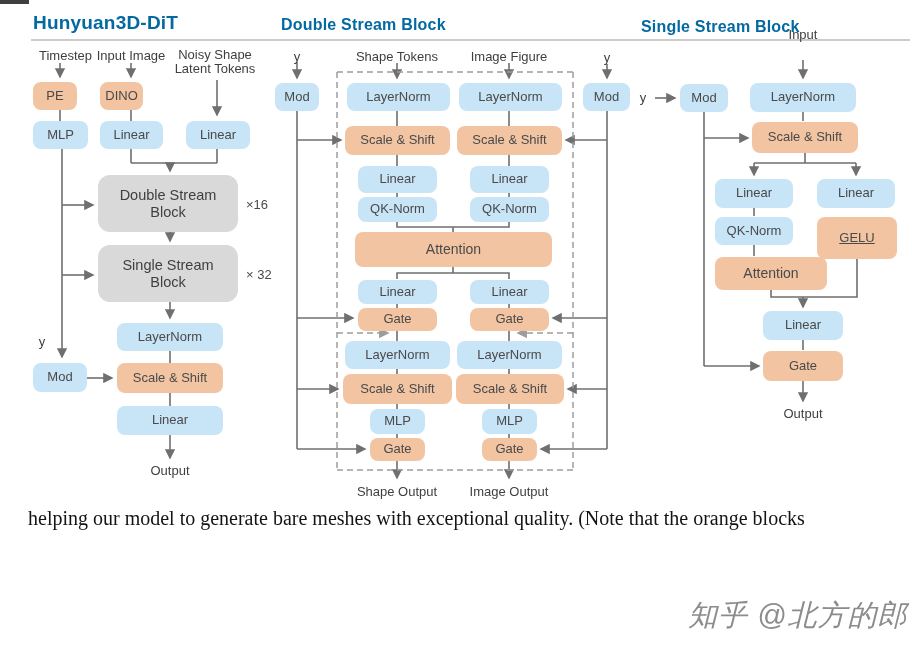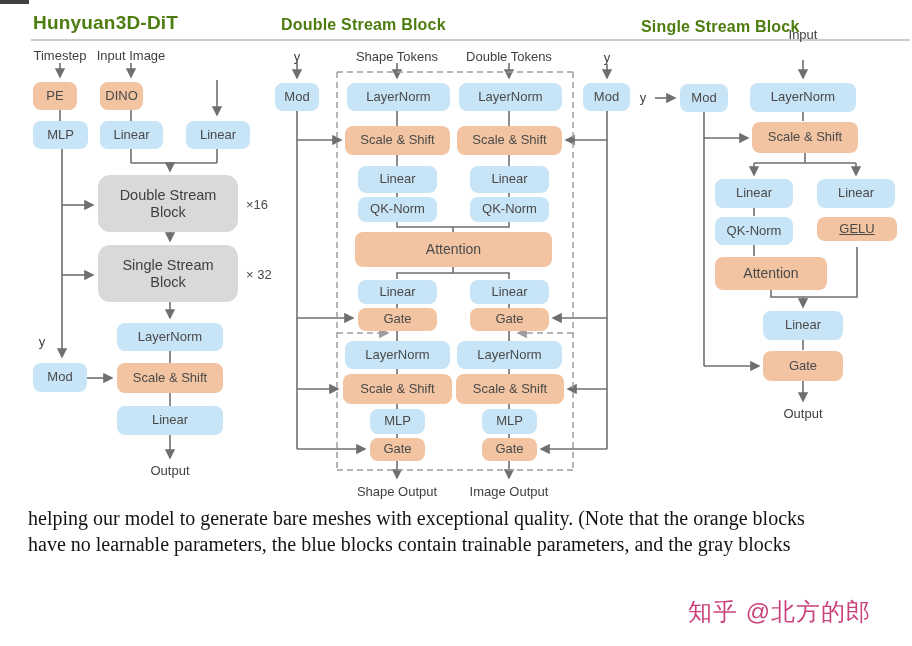--- a/index.html
+++ b/index.html
@@ -4,30 +4,30 @@
 <style>
   html,body{margin:0;padding:0;background:#ffffff;}
   #page{position:relative;width:912px;height:646px;background:#ffffff;overflow:hidden;
         font-family:"Liberation Sans",sans-serif;}
   .node{position:absolute;border-radius:8px;display:flex;align-items:center;justify-content:center;
         text-align:center;font-size:13px;color:#4a4a4a;line-height:1.12;z-index:3;}
   .orange{background:var(--orange,#f2c4a2);}
   .blue{background:var(--blue,#c8e4f7);}
   .gray{background:var(--gray,#d9d9d9);color:#3f3f3f;font-size:14.5px;border-radius:12px;}
   .lbl{position:absolute;font-size:13px;color:#3f3f3f;text-align:center;line-height:1.1;z-index:3;}
-  .sec-title{position:absolute;font-weight:bold;color:#4d7c0f;z-index:3;letter-spacing:.2px;text-align:center;}
+  .sec-title{position:absolute;font-weight:bold;color:#0369a1;z-index:3;letter-spacing:.2px;text-align:center;}
   .mult{position:absolute;font-size:13px;color:#4a4a4a;z-index:3;}
   #connectors{position:absolute;left:0;top:0;z-index:2;}
   #title-rule{position:absolute;left:31px;top:39px;width:879px;height:2px;background:#cccccc;z-index:1;}
   #corner-mark{position:absolute;left:0;top:0;width:29px;height:4px;background:#3f3f3f;z-index:4;}
   #caption{position:absolute;left:28px;top:505px;width:876px;
            font-family:"Liberation Serif",serif;font-size:20px;color:#141414;z-index:3;}
   .cap-line{white-space:nowrap;height:26px;line-height:26px;}
-  #watermark{position:absolute;left:688px;top:596px;font-size:24px;color:#be185d;opacity:.82;
-             letter-spacing:1px;z-index:6;text-shadow:0 0 2px rgba(255,255,255,.7);}
+  #watermark{position:absolute;left:688px;top:596px;font-size:29px;color:#737373;opacity:.82;
+             letter-spacing:1px;z-index:6;text-shadow:0 0 2px rgba(255,255,255,.7);font-style:italic;}
 </style>
 </head>
 <body>
 
 <div id="page" style="--orange: #f2c4a2; --blue: #c8e4f7; --gray: #d9d9d9;">
 
   <div id="corner-mark"></div>
   <div id="title-rule"></div>
 
   <svg id="connectors" width="912" height="646" viewBox="0 0 912 646">
@@ -113,42 +113,43 @@
       <path d="M704,112 V366"></path>
       <path d="M704,138 H748" marker-end="url(#ah)"></path>
       <path d="M704,366 H759" marker-end="url(#ah)"></path>
     </g>
   </svg>
 
   <div class="sec-title" style="left:33px;top:12px;font-size:19px;">Hunyuan3D-DiT</div>
   <div class="sec-title" style="left:281px;top:16px;font-size:16px;">Double Stream Block</div>
   <div class="sec-title" style="left:641px;top:18px;font-size:16px;">Single Stream Block</div>
 
-  <div class="lbl" style="left:28px;top:49px;width:64px;">Timestep</div>
+  <div class="lbl" style="left:28px;top:49px;width:64px;text-align:right;">Timestep</div>
   <div class="lbl" style="left:93px;top:49px;width:76px;">Input Image</div>
+  <div class="lbl" style="left:170px;top:48px;width:90px;">Noisy Shape Latent Tokens</div>
   <div class="lbl" style="left:36px;top:335px;width:12px;">y</div>
   <div class="lbl" style="left:143px;top:464px;width:54px;">Output</div>
 
   <div class="node orange" style="left:33px;top:82px;width:44px;height:28px;">PE</div>
   <div class="node orange" style="left:100px;top:82px;width:43px;height:28px;">DINO</div>
   <div class="node blue" style="left:33px;top:121px;width:55px;height:28px;">MLP</div>
   <div class="node blue" style="left:100px;top:121px;width:63px;height:28px;">Linear</div>
   <div class="node blue" style="left:186px;top:121px;width:64px;height:28px;">Linear</div>
   <div class="node gray" style="left:98px;top:175px;width:140px;height:57px;padding:0 18px;box-sizing:border-box;">Double Stream Block</div>
   <div class="mult" style="left:246px;top:197px;">×16</div>
   <div class="node gray" style="left:98px;top:245px;width:140px;height:57px;padding:0 18px;box-sizing:border-box;">Single Stream Block</div>
   <div class="mult" style="left:246px;top:267px;">× 32</div>
   <div class="node blue" style="left:117px;top:323px;width:106px;height:28px;">LayerNorm</div>
   <div class="node blue" style="left:33px;top:363px;width:54px;height:29px;">Mod</div>
   <div class="node orange" style="left:117px;top:363px;width:106px;height:30px;">Scale &amp; Shift</div>
   <div class="node blue" style="left:117px;top:406px;width:106px;height:29px;">Linear</div>
 
   <div class="lbl" style="left:291px;top:50px;width:12px;">y</div>
   <div class="lbl" style="left:352px;top:50px;width:90px;">Shape Tokens</div>
-  <div class="lbl" style="left:464px;top:50px;width:90px;">Double Tokens</div>
+  <div class="lbl" style="left:464px;top:50px;width:90px;">Image Figure</div>
   <div class="lbl" style="left:601px;top:51px;width:12px;">y</div>
   <div class="lbl" style="left:351px;top:485px;width:92px;">Shape Output</div>
   <div class="lbl" style="left:463px;top:485px;width:92px;">Image Output</div>
 
   <div class="node blue" style="left:275px;top:83px;width:44px;height:28px;">Mod</div>
   <div class="node blue" style="left:583px;top:83px;width:47px;height:28px;">Mod</div>
   <div class="node blue" style="left:347px;top:83px;width:103px;height:28px;">LayerNorm</div>
   <div class="node blue" style="left:459px;top:83px;width:103px;height:28px;">LayerNorm</div>
   <div class="node orange" style="left:345px;top:126px;width:105px;height:29px;">Scale &amp; Shift</div>
   <div class="node orange" style="left:457px;top:126px;width:105px;height:29px;">Scale &amp; Shift</div>
@@ -173,25 +174,24 @@
   <div class="lbl" style="left:786px;top:28px;width:34px;">Input</div>
   <div class="lbl" style="left:637px;top:91px;width:12px;">y</div>
   <div class="lbl" style="left:777px;top:407px;width:52px;">Output</div>
 
   <div class="node blue" style="left:680px;top:84px;width:48px;height:28px;">Mod</div>
   <div class="node blue" style="left:750px;top:83px;width:106px;height:29px;">LayerNorm</div>
   <div class="node orange" style="left:752px;top:122px;width:106px;height:31px;">Scale &amp; Shift</div>
   <div class="node blue" style="left:715px;top:179px;width:78px;height:29px;">Linear</div>
   <div class="node blue" style="left:817px;top:179px;width:78px;height:29px;">Linear</div>
   <div class="node blue" style="left:715px;top:217px;width:78px;height:28px;">QK-Norm</div>
-  <div class="node orange" style="left:817px;top:217px;width:80px;height:24px;text-decoration:underline;">GELU</div>
+  <div class="node orange" style="left:817px;top:217px;width:80px;height:42px;text-decoration:underline;">GELU</div>
   <div class="node orange" style="left:715px;top:257px;width:112px;height:33px;font-size:14px;">Attention</div>
   <div class="node blue" style="left:763px;top:311px;width:80px;height:29px;">Linear</div>
   <div class="node orange" style="left:763px;top:351px;width:80px;height:30px;">Gate</div>
 
   <div id="caption">
     <div class="cap-line">helping our model to generate bare meshes with exceptional quality. (Note that the orange blocks</div>
-    <div class="cap-line">have no learnable parameters, the blue blocks contain trainable parameters, and the gray blocks</div>
   </div>
 
   <div id="watermark">知乎 @北方的郎</div>
 
 </div>
 
 </body></html>

